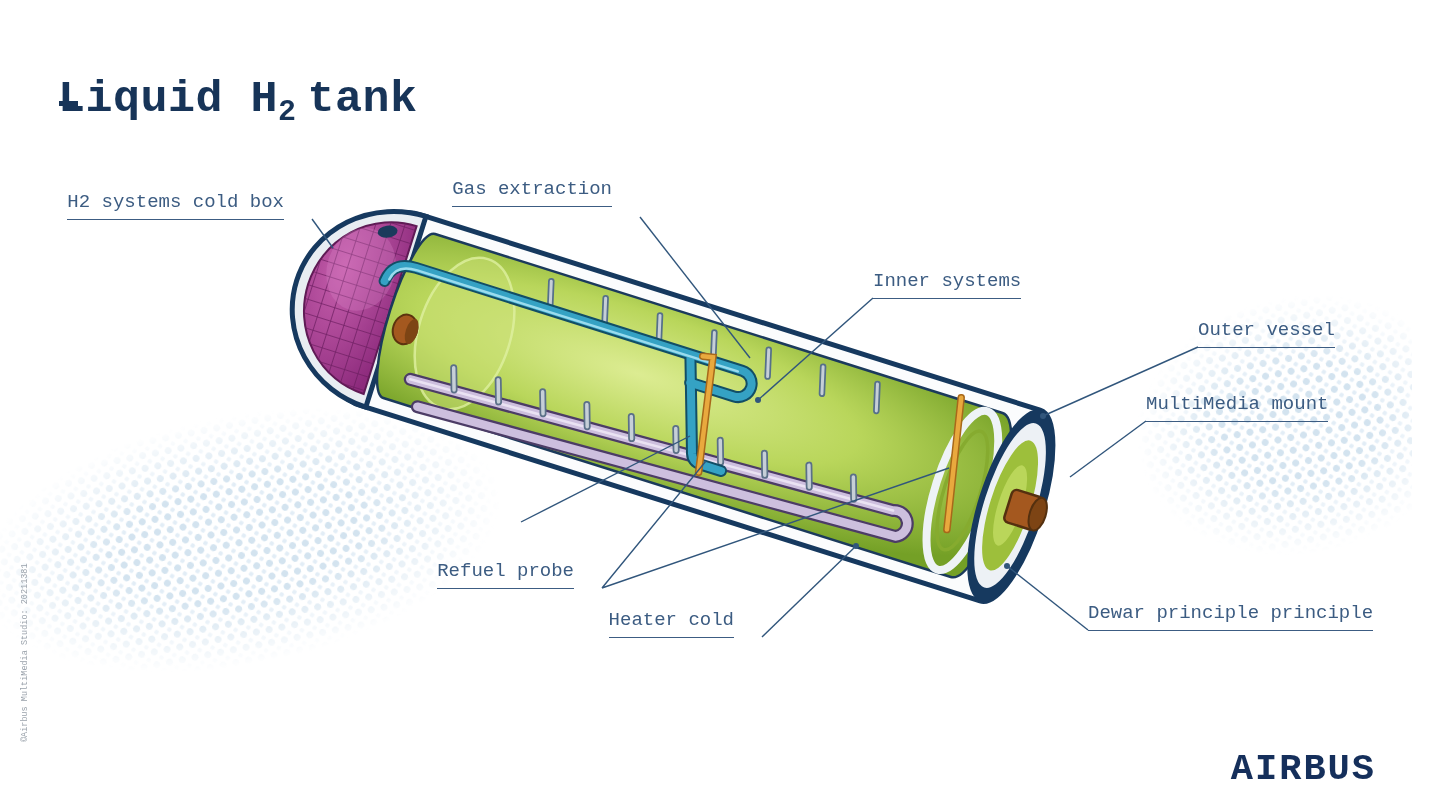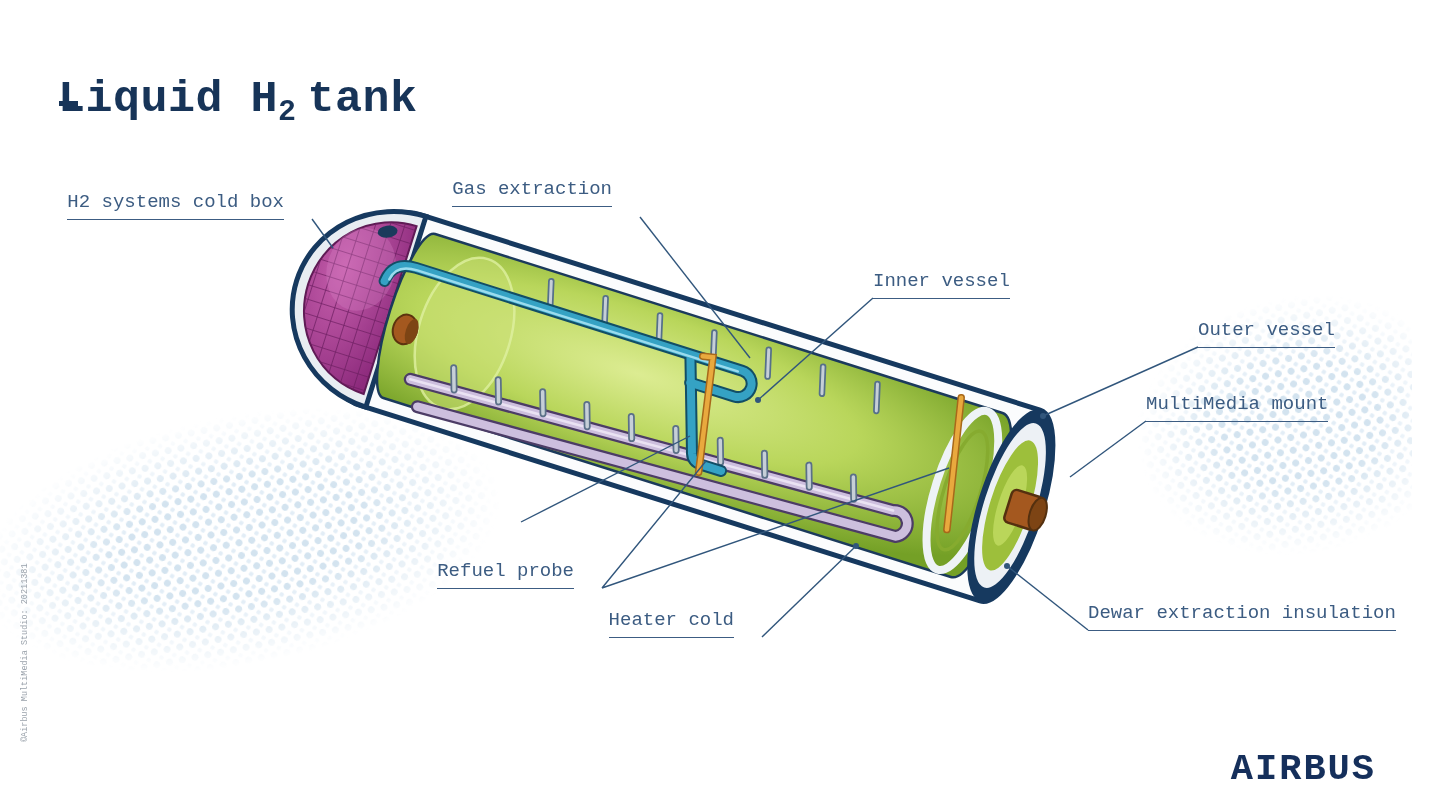--- a/index.html
+++ b/index.html
@@ -144,23 +144,23 @@
       <circle cx="856" cy="546" r="3"></circle>
       <circle cx="1007" cy="566" r="3"></circle>
     </g>
   </svg>
 
   <h1 class="page-title"><span>Liquid H</span><sub>2</sub><span class="title-suffix">tank</span></h1>
   <div class="title-underscore"></div>
 
   <div class="lbl" style="right:1128px;top:191px"><span>H2 systems cold box</span></div>
   <div class="lbl" style="right:800px;top:178px"><span>Gas extraction</span></div>
-  <div class="lbl" style="left:873px;top:270px"><span>Inner vessel</span></div>
+  <div class="lbl" style="left:873px;top:270px"><span>Inner systems</span></div>
   <div class="lbl" style="left:1198px;top:319px"><span>Outer vessel</span></div>
   <div class="lbl" style="left:1146px;top:393px"><span>MultiMedia mount</span></div>
   <div class="lbl" style="right:838px;top:560px"><span>Refuel probe</span></div>
   <div class="lbl" style="right:678px;top:609px"><span>Heater cold</span></div>
-  <div class="lbl" style="left:1088px;top:602px"><span>Dewar extraction insulation</span></div>
+  <div class="lbl" style="left:1088px;top:602px"><span>Dewar principle principle</span></div>
 
   <div class="brand">AIRBUS</div>
   <div class="credit">©Airbus MultiMedia Studio: 20211381</div>
 
 </div>
 
 </body></html>

